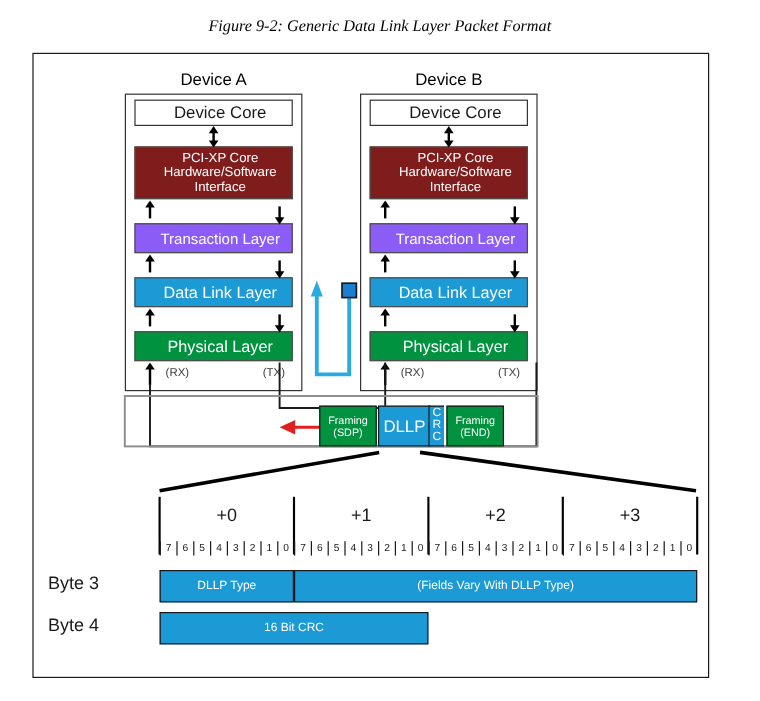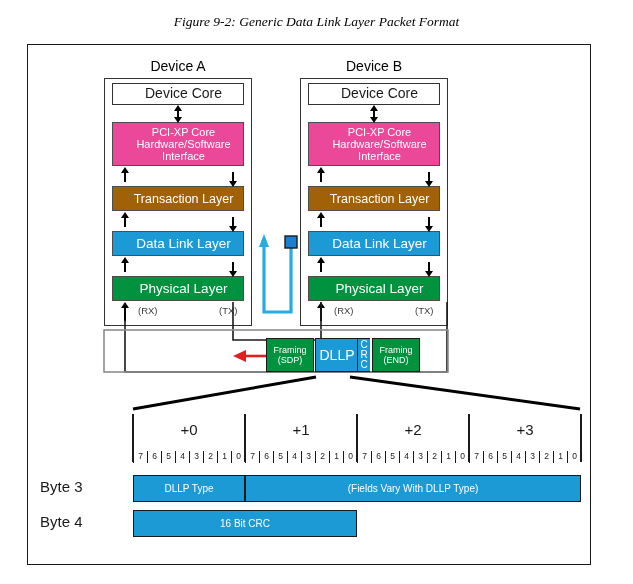--- a/index.html
+++ b/index.html
@@ -18,22 +18,22 @@
   }
   .device-box{
     position:absolute;border:1.5px solid #333;background:#fff;box-sizing:border-box;
   }
   .layer{
     position:absolute;box-sizing:border-box;border:1.5px solid #4d4d4d;
     display:flex;align-items:center;justify-content:center;text-align:center;
     font-size:12.5px;line-height:1.12;color:#fff;padding-left:11px;
   }
   .layer.core{background:#fff;color:#1a1a1a;border:1.5px solid #333;font-size:14px;}
-  .layer.gray{background:#ec4899;color:#fff;font-size:11px;}
-  .layer.red{background:#a16207;}
+  .layer.gray{background:#7f1d1d;color:#fff;font-size:11px;}
+  .layer.red{background:#8b5cf6;}
   .layer.blue{background:#1b9ad6;font-size:13.5px;}
   .layer.green{background:#00923f;font-size:13.5px;}
   .rxtx{position:absolute;font-size:9.5px;color:#3a3a3a;}
   
   .varrow{position:absolute;width:2px;background:#000;}
   .varrow::after{content:"";position:absolute;left:-3px;border-left:4px solid transparent;border-right:4px solid transparent;}
   .varrow.up::after{top:-5px;border-bottom:6px solid #000;}
   .varrow.down::after{bottom:-5px;border-top:6px solid #000;}
   .varrow.both::before{content:"";position:absolute;left:-3px;top:-5px;border-left:4px solid transparent;border-right:4px solid transparent;border-bottom:6px solid #000;}
   .varrow.both::after{bottom:-5px;border-top:6px solid #000;}

